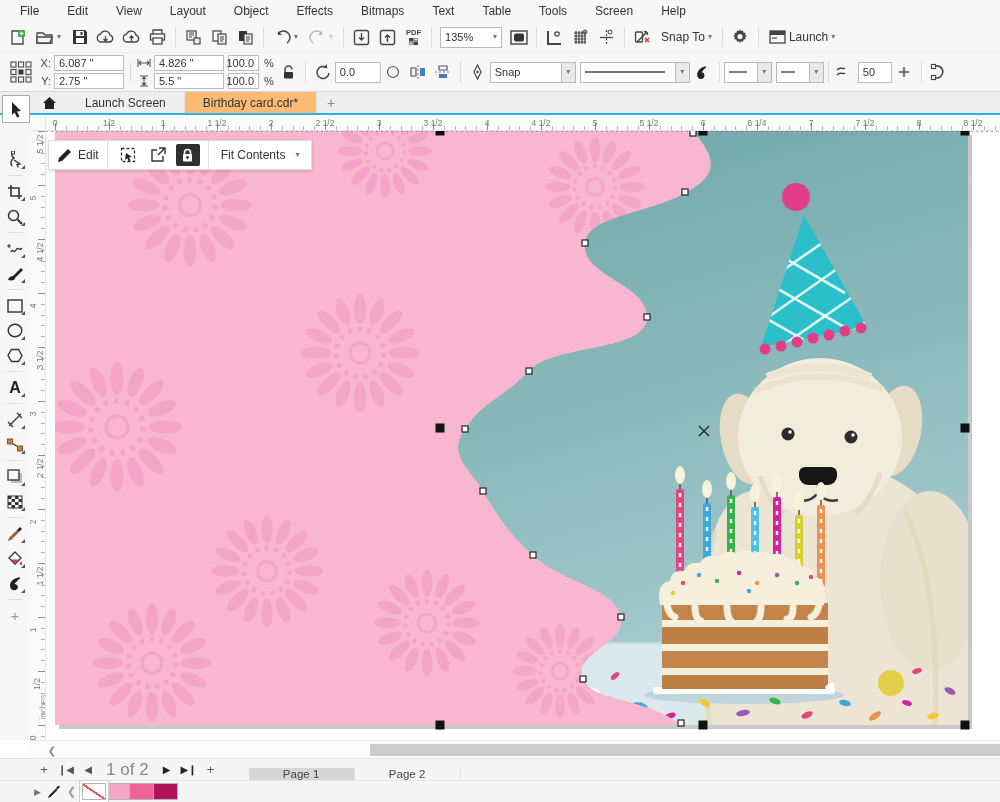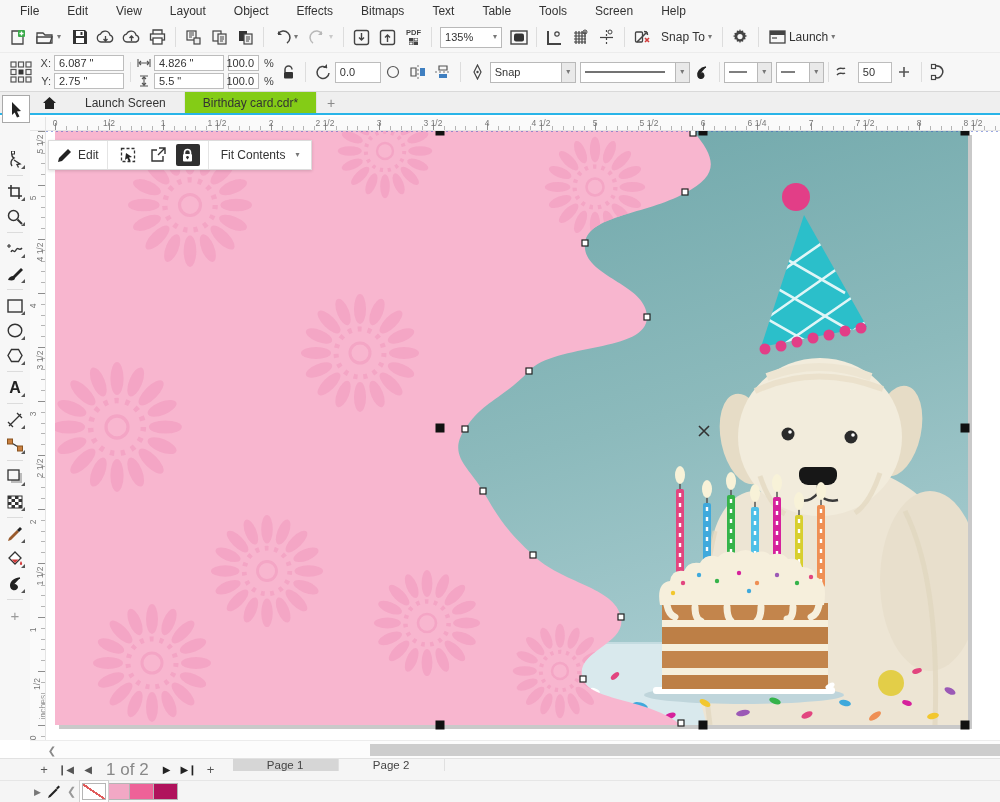--- a/index.html
+++ b/index.html
@@ -28,21 +28,21 @@
   .plabel{font-size:11px;color:#444;width:13px;text-align:right}
   .pinput{height:16px;border:1px solid #bdbdbd;background:#fff;font-size:11px;padding:0 4px;display:flex;align-items:center}
   .w70{width:70px}.w46{width:31px;justify-content:flex-end}.w60{width:46px}.w36{width:34px}
   .pct{font-size:11px;color:#444;margin-left:2px}
   .dd{height:21px;border:1px solid #b9b9b9;background:#fff;display:flex;align-items:center;justify-content:space-between;padding:0 4px;font-size:11px}
   .ddbtn{width:14px;height:21px;border:1px solid #b9b9b9;border-left:none;background:#e9e9e9;display:flex;align-items:center;justify-content:center}
 
   
   #tabbar{position:absolute;top:92px;left:0;right:0;height:23px;background:#efefef;border-bottom:2px solid #29b4e8;display:flex;align-items:stretch;padding-left:32px}
   .doctab{display:flex;align-items:center;padding:0 18px;font-size:12px;color:#333;border-right:1px solid #e2e2e2}
-  .doctab.active{background:#84cc16}
+  .doctab.active{background:#fdba74}
   #home-tab{padding:0 10px;display:flex;align-items:center}
   #newdoc-tab{padding:0 10px;display:flex;align-items:center;color:#8a8a8a;font-size:14px}
 
   
   #pick-button{position:absolute;left:2px;top:95px;width:28px;height:28px;background:#fff;border:1px solid #a9a9a9;display:flex;align-items:center;justify-content:center;z-index:30}
 
   
   #toolbox{position:absolute;left:0;top:117px;width:30px;bottom:62px;background:#f7f7f7;display:flex;flex-direction:column;align-items:center;padding-top:12px;z-index:20}
   .tool{width:26px;height:25px;display:flex;align-items:center;justify-content:center;position:relative}
   .fly::after{content:"";position:absolute;right:3px;bottom:3px;border-left:4px solid transparent;border-bottom:4px solid #555}
@@ -75,21 +75,21 @@
   #hscroll{position:absolute;left:30px;right:0;top:740px;height:18px;background:#fcfcfc;border-top:1px solid #ececec}
   #hscroll .larrow{position:absolute;left:14px;top:2px;width:16px;height:14px;color:#888;font-size:10px;display:flex;align-items:center;justify-content:center}
   #hscroll .thumb{position:absolute;left:340px;right:0;top:3px;height:12px;background:#cdcdcd}
 
   #pagebar{position:absolute;left:0;right:0;top:758px;height:22px;background:#f5f5f5;border-top:1px solid #e2e2e2;display:flex;align-items:stretch}
   .nav{display:flex;align-items:center;gap:2px;padding-left:34px}
   .navbtn{width:20px;height:20px;display:flex;align-items:center;justify-content:center;color:#555;font-size:10px}
   .navtext{color:#888;padding:0 6px;font-size:17px}
   .pagetab{width:106px;display:flex;align-items:center;justify-content:center;font-size:11.5px;color:#444;border-right:1px solid #e0e0e0}
   .pagetab.active{background:#d6d6d6}
-  #pagetabs{display:flex;align-items:flex-start;margin-left:12px}
+  #pagetabs{display:flex;align-items:flex-end;margin-left:28px}
 
   #statusbar{position:absolute;left:0;right:0;top:780px;height:22px;background:#f5f5f5;border-top:1px solid #e6e6e6;display:flex;align-items:center;padding-left:34px;gap:6px}
   .swatch-row{display:flex;align-items:center}
   .swatch{width:24px;height:17px;border:1px solid #b5b5b5;border-left:none}
   .swatch.first{border-left:1px solid #b5b5b5;background:#fff;position:relative;box-shadow:0 0 0 2px #fff,0 0 0 3px #cfcfcf}
   .swatch.none{background:linear-gradient(to top right,transparent 45%,#e05b5b 45% 53%,transparent 53%),#fff}
   .tinyarrow{color:#777;font-size:9px}
 </style>
 </head>
 <body>

